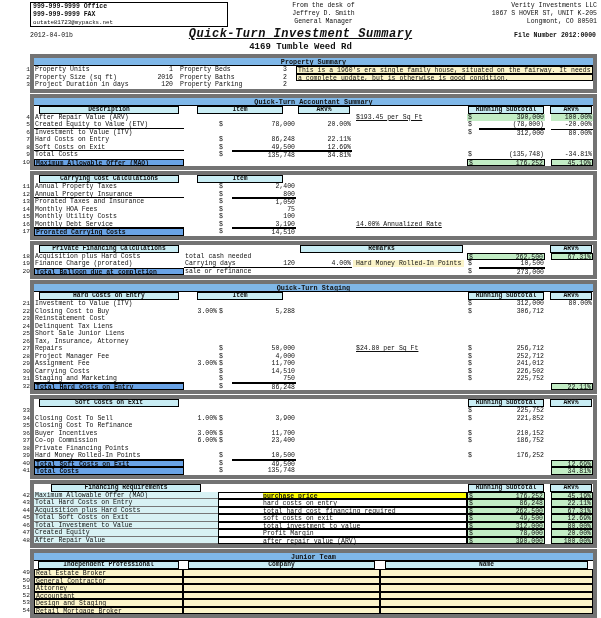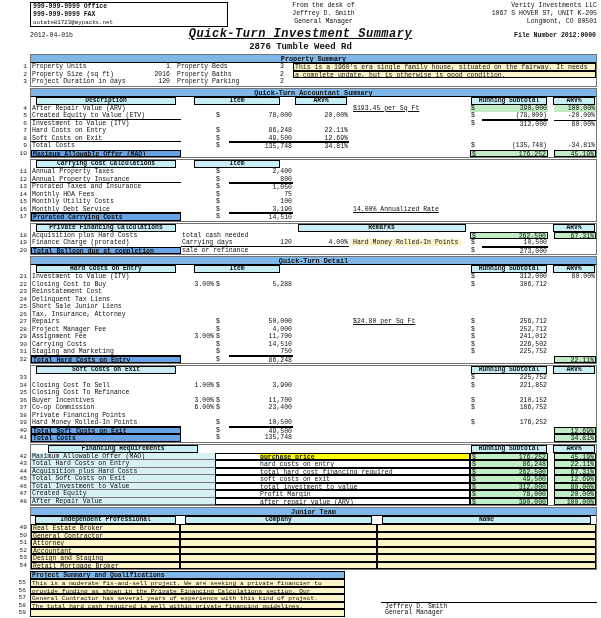--- a/index.html
+++ b/index.html
@@ -16,21 +16,21 @@
   .contact-box .sm{font-size:5.8px;font-weight:normal;}
   .desk{flex:1;text-align:center;}
   .company{width:178px;text-align:right;}
   .titlerow{position:relative;height:15px;font-size:6.5px;}
   .ver{position:absolute;left:30px;top:5px;}
   .doctitle{position:absolute;left:0;right:0;top:0;text-align:center;font-size:12px;font-weight:bold;font-style:italic;text-decoration:underline;letter-spacing:.5px;}
   .fileno{position:absolute;right:5px;top:5px;font-weight:bold;}
   .addr{text-align:center;font-size:9px;font-weight:bold;height:12px;line-height:11px;}
   
   #sheet{padding-right:2px;}
-  .section{position:relative;margin:0 2px 1px 30px;border:1px solid #737373;background:#fff;}
+  .section{position:relative;margin:0 2px 1px 30px;border:4px solid #737373;background:#fff;}
   .nosec{border:none;}
   .banner{height:8px;line-height:8px;background:var(--banner-blue);text-align:center;font-weight:bold;font-size:6.8px;border-bottom:1px solid #000;}
   .row{display:flex;height:7.5px;line-height:7px;font-size:6.5px;position:relative;align-items:stretch;}
   .hrow{height:8px;}
   .num{position:absolute;left:-28px;width:24px;text-align:right;font-size:6.2px;color:#222;}
   .c{padding:0 1px;white-space:nowrap;overflow:hidden;}
   .hbox{border:1px solid #000;background:var(--head-cyan);text-align:center;font-weight:bold;font-size:6.3px;line-height:6.5px;height:8px;}
   .desc{width:150px;}
   .pct{width:34px;text-align:right;}
   .usd{width:14px;}
@@ -87,21 +87,21 @@
       <div>Verity Investments LLC</div>
       <div>1067 S HOVER ST, UNIT K-205</div>
       <div>Longmont, CO 80501</div>
     </div>
   </div>
   <div class="titlerow">
     <span class="ver">2012-04-01b</span>
     <span class="doctitle">Quick-Turn Investment Summary</span>
     <span class="fileno">File Number 2012:0000</span>
   </div>
-  <div class="addr">2876 Tumble Weed Rd</div>
+  <div class="addr">4169 Tumble Weed Rd</div>
   <div id="sheet">
       <div class="section">
         <div class="banner">Property Summary</div>
         <div class="row">
           <span class="num">1</span>
           <div class="c p-desc">Property Units</div>
           <div class="c p-v1">1</div>
           <div class="c p-l2">Property Beds</div>
           <div class="c p-v2">3</div>
           <div class="c p-note">This is a 1960's era single family house, situated on the fairway. It needs</div>
@@ -370,21 +370,21 @@
           <div class="c desc dB">Total Balloon due at completion</div>
           <div class="c itw">sale or refinance</div>
           <div class="c a1"></div>
           <div class="c rem"></div>
           <div class="c rsu">$</div>
           <div class="c rs tl">273,000</div>
           <div class="c a2"></div>
         </div>
       </div>
       <div class="section">
-        <div class="banner">Quick-Turn Detail</div>
+        <div class="banner">Quick-Turn Staging</div>
         <div class="row hrow">
           <div class="c" style="width: 150px; display: flex; justify-content: center;">
             <div class="hbox" style="width: 140px;">Hard Costs on Entry</div>
           </div>
           <div class="c" style="width: 112px; display: flex; justify-content: center;">
             <div class="hbox" style="width: 86px;">Item</div>
           </div>
           <div class="c" style="width: 56px; display: flex; justify-content: center;"></div>
           <div class="c rem"></div>
           <div class="c" style="width: 78px; display: flex; justify-content: center;">

